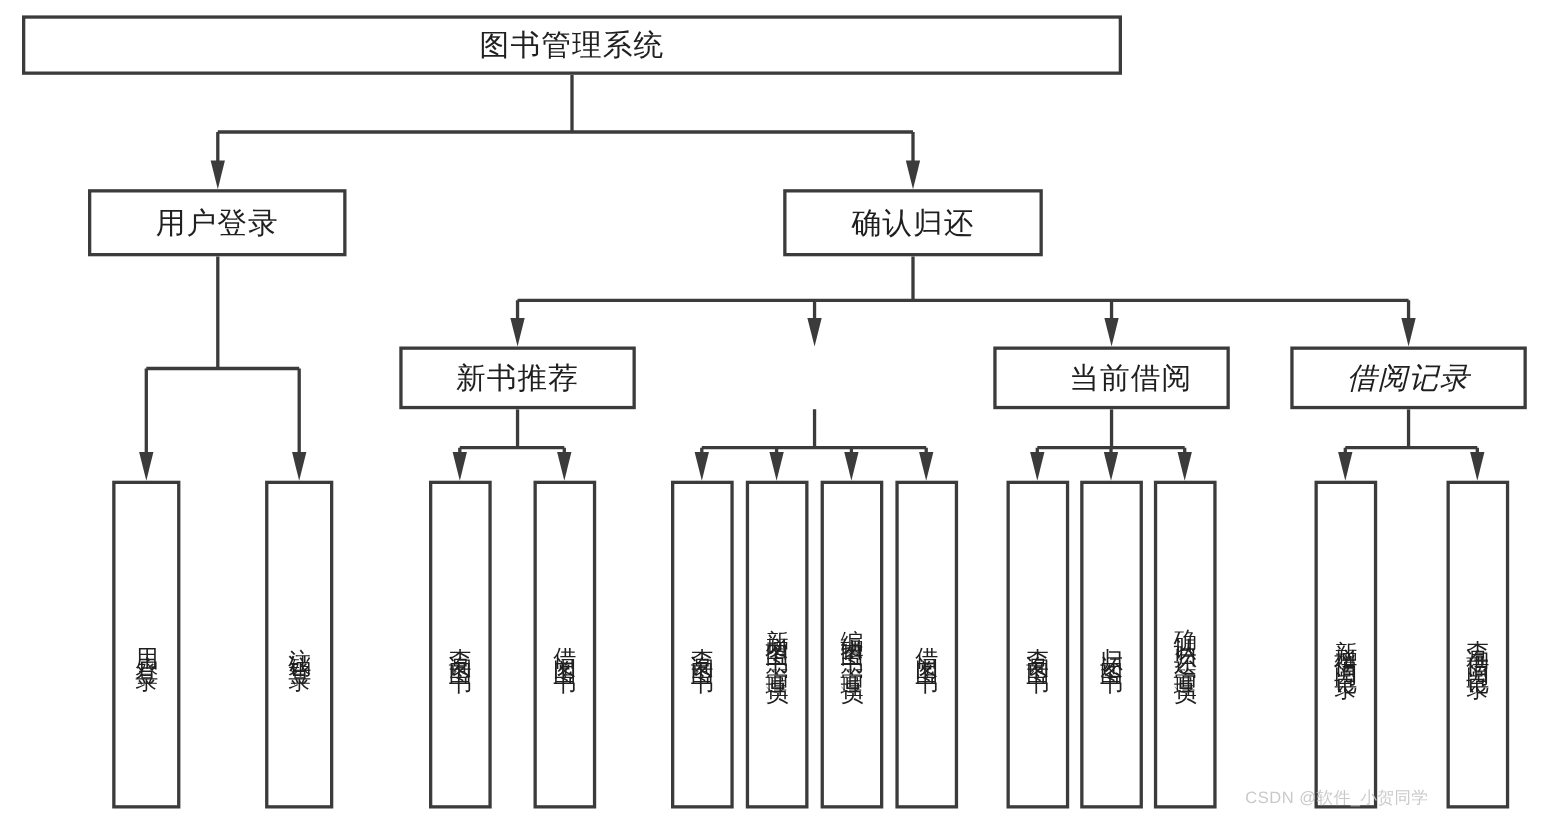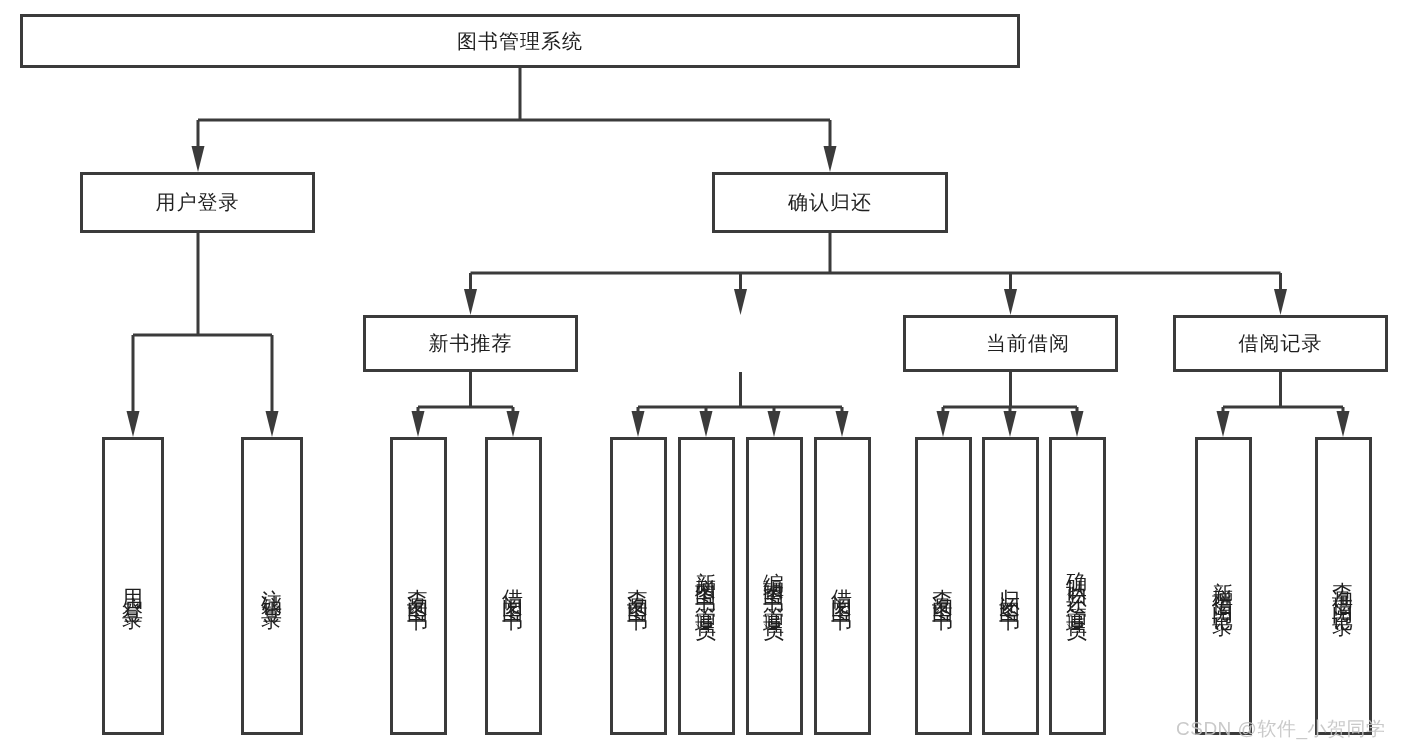--- a/index.html
+++ b/index.html
@@ -18,37 +18,37 @@
   .stage { position: relative; width: 1405px; height: 747px; }
   svg.wires { position: absolute; left: 0; top: 0; width: 1405px; height: 747px; }
   svg.wires path { stroke: var(--line); stroke-width: 3; fill: none; }
   svg.wires polygon { fill: var(--line); stroke: none; }
   .box {
     position: absolute;
     background: var(--box-bg);
     border: 3px solid var(--line);
     display: flex; align-items: center; justify-content: center;
     color: var(--text);
-    font-size: 20px;
+    font-size: 27px;
     letter-spacing: 1px;
     white-space: nowrap;
   }
   .leaf {
     writing-mode: vertical-rl;
     letter-spacing: 7px;
     font-size: 21px;
     line-height: 1;
   }
   .leaf span { display: block; }
   .watermark {
     position: absolute;
-    left: 1176px; top: 716px; width: 229px;
+    left: 1132px; top: 716px; width: 229px;
     color: var(--watermark);
     opacity: 0.9;
-    font-size: 19px;
+    font-size: 15px;
     letter-spacing: 0.5px;
     white-space: nowrap;
     pointer-events: none;
   }
 </style>
 </head>
 <body>
 
 <div class="stage">
 
@@ -98,21 +98,21 @@
   <div class="box" style="left:712px; top:172px; width:236px; height:61px;">
     <span>确认归还</span>
   </div>
 
   <div class="box" style="left:363px; top:315px; width:215px; height:57px;">
     <span>新书推荐</span>
   </div>
   <div class="box" style="left:903px; top:315px; width:215px; height:57px;padding-left:35px;">
     <span>当前借阅</span>
   </div>
-  <div class="box" style="left:1173px; top:315px; width:215px; height:57px;">
+  <div class="box" style="left:1173px; top:315px; width:215px; height:57px;font-style:italic;">
     <span>借阅记录</span>
   </div>
 
   <div class="box leaf" style="left:102px; top:437px; width:62px; height:298px;">
     <span>用户登录</span>
   </div>
   <div class="box leaf" style="left:241px; top:437px; width:62px; height:298px;">
     <span>注销登录</span>
   </div>
 

